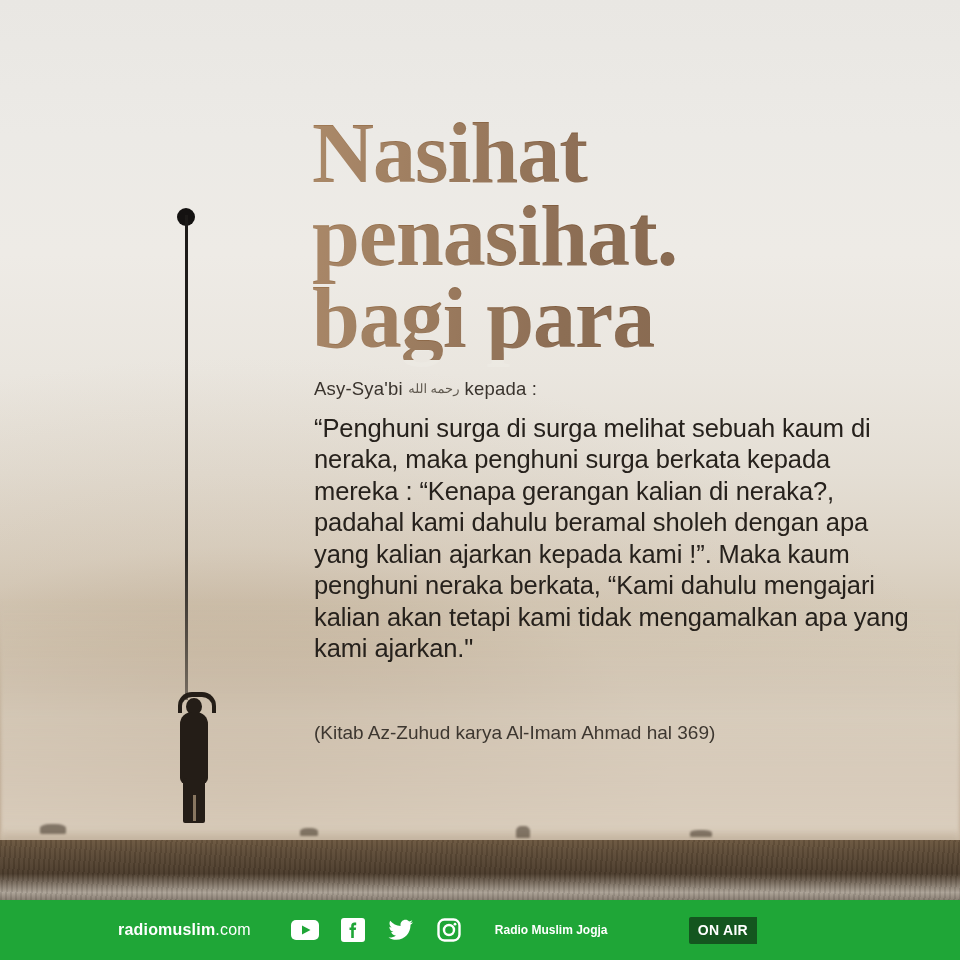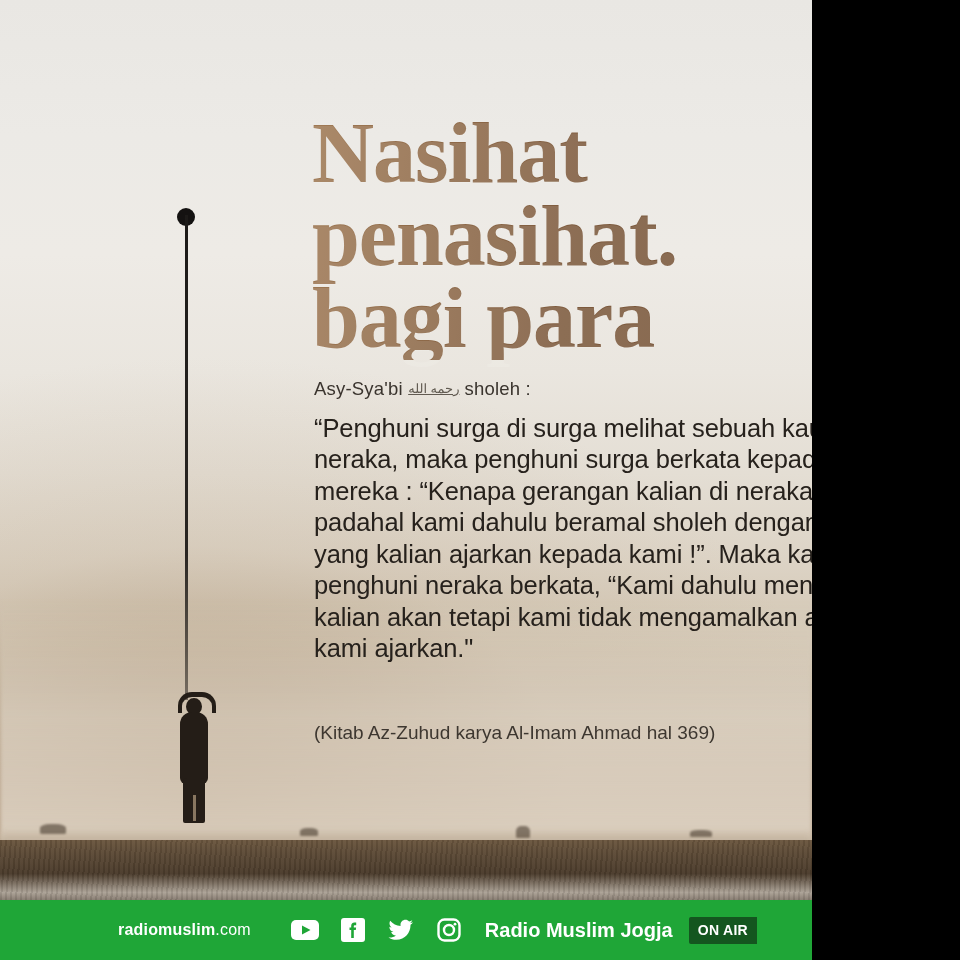--- a/index.html
+++ b/index.html
@@ -2,21 +2,21 @@
 <html><head>
 <meta charset="utf-8">
 <style>
   html, body {
     margin: 0;
     padding: 0;
     background: #000;
   }
   #poster {
     position: relative;
-    width: 812px;
+    width: 960px;
     height: 960px;
     overflow: hidden;
     font-family: "Liberation Sans", sans-serif;
     background: #cfc6bb;
   }
 
   
   .bg {
     position: absolute;
     inset: 0;
@@ -175,21 +175,20 @@
     font-size: 18.5px;
     color: #3a342e;
     letter-spacing: 0.2px;
   }
   .attrib .sym {
     font-size: 13px;
     vertical-align: 2px;
     letter-spacing: -1px;
     color: #4a4339;
     opacity: 0.85;
-    text-decoration: underline;
   }
   .quote {
     position: absolute;
     left: 314px;
     top: 413px;
     width: 600px;
     font-size: 25.5px;
     line-height: 1.235;
     font-weight: normal;
     color: #26211c;
@@ -239,23 +238,23 @@
   .soc {
     width: 28px;
     height: 28px;
     display: flex;
     align-items: center;
     justify-content: center;
   }
   .soc svg { display: block; }
   .station {
     color: #fff;
-    font-size: 20px;
-    font-weight: bold;
-    margin-left: 22px;
+    font-size: 12px;
+    font-weight: bold;
+    margin-left: 32px;
     white-space: nowrap;
   }
   .onair {
     margin-left: auto;
     display: flex;
     align-items: stretch;
     height: 27px;
     border-radius: 2px;
     overflow: hidden;
   }
@@ -308,21 +307,21 @@
 
   <div class="headline">
     <div>Nasihat</div>
     <div>penasihat.</div>
     <div>bagi para</div>
   </div>
 
   <div class="attrib">
     <span>Asy-Sya'bi</span>
     <span class="sym">رحمه الله</span>
-    <span>sholeh :</span>
+    <span>kepada :</span>
   </div>
 
   <div class="quote">“Penghuni surga di surga melihat sebuah kaum di neraka, maka penghuni surga berkata kepada mereka : “Kenapa gerangan kalian di neraka?, padahal kami dahulu beramal sholeh dengan apa yang kalian ajarkan kepada kami !”. Maka kaum penghuni neraka berkata, “Kami dahulu mengajari kalian akan tetapi kami tidak mengamalkan apa yang kami ajarkan."</div>
 
   <div class="source">(Kitab Az-Zuhud karya Al-Imam Ahmad hal 369)</div>
 
   <div class="footer">
     <div class="footer-inner">
       <div class="brand">
         <span>radiomuslim</span><span class="dotcom">.com</span>

